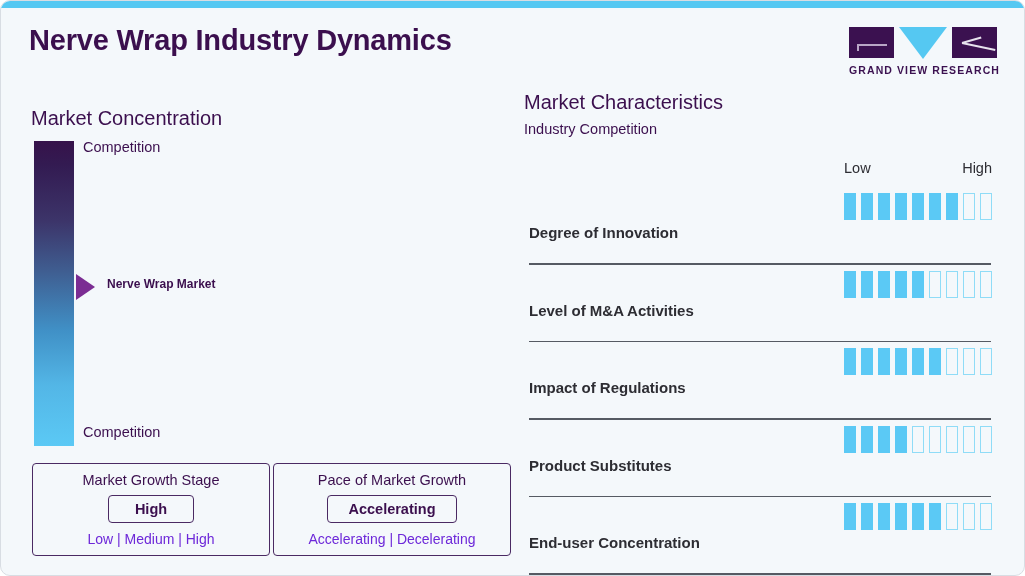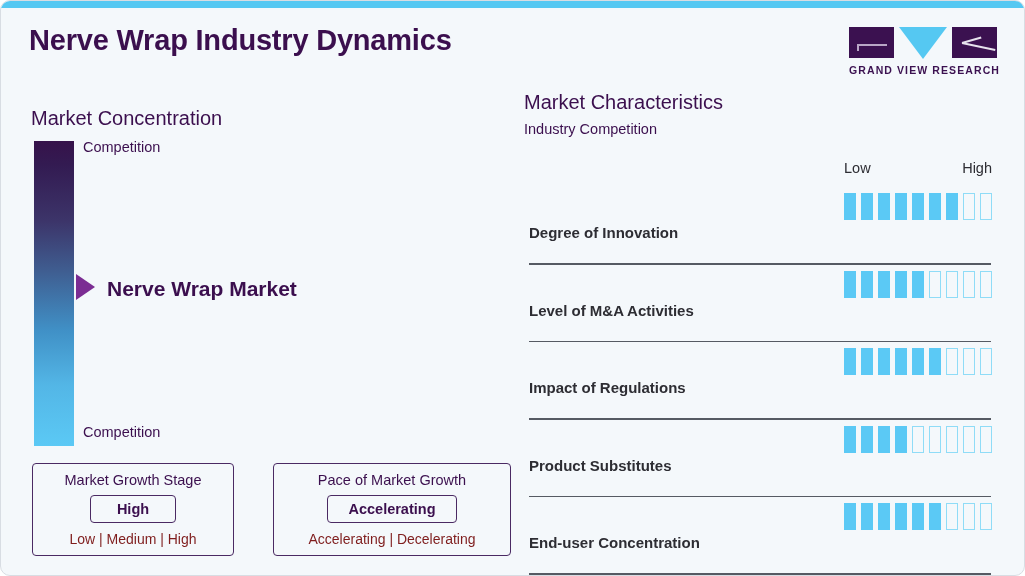--- a/index.html
+++ b/index.html
@@ -151,38 +151,38 @@
     top: 275px;
     width: 0; height: 0;
     border-top: 13px solid transparent;
     border-bottom: 13px solid transparent;
     border-left: 19px solid #7b2d93;
   }
   #marker-label {
     position: absolute;
     left: 106px;
     top: 278px;
-    font-size: 21px;
+    font-size: 12px;
     font-weight: bold;
     color: #3b0f4e;
     white-space: nowrap;
   }
 
   
   .stage-card {
     position: absolute;
     top: 462px;
     height: 93px;
     border: 1px solid #4a2a63;
     border-radius: 4px;
     background: #f4f8fb;
     box-sizing: border-box;
     text-align: center;
   }
-  #card-growth-stage { left: 31px; width: 202px; }
+  #card-growth-stage { left: 31px; width: 238px; }
   #card-growth-pace  { left: 272px; width: 238px; }
   .stage-title {
     margin-top: 8px;
     font-size: 14.5px;
     color: #3b0f4e;
     white-space: nowrap;
   }
   .stage-pill {
     display: inline-block;
     margin-top: 7px;
@@ -192,21 +192,21 @@
     border-radius: 4px;
     background: #f4f8fb;
     font-size: 14.5px;
     font-weight: bold;
     color: #3b0f4e;
     box-sizing: border-box;
   }
   .stage-options {
     margin-top: 8px;
     font-size: 14px;
-    color: #7f1d1d;
+    color: #6d28d9;
     white-space: nowrap;
   }
 
   
   #mch-heading {
     position: absolute;
     left: 523px;
     top: 90px;
     font-size: 20px;
     color: #3b0f4e;

